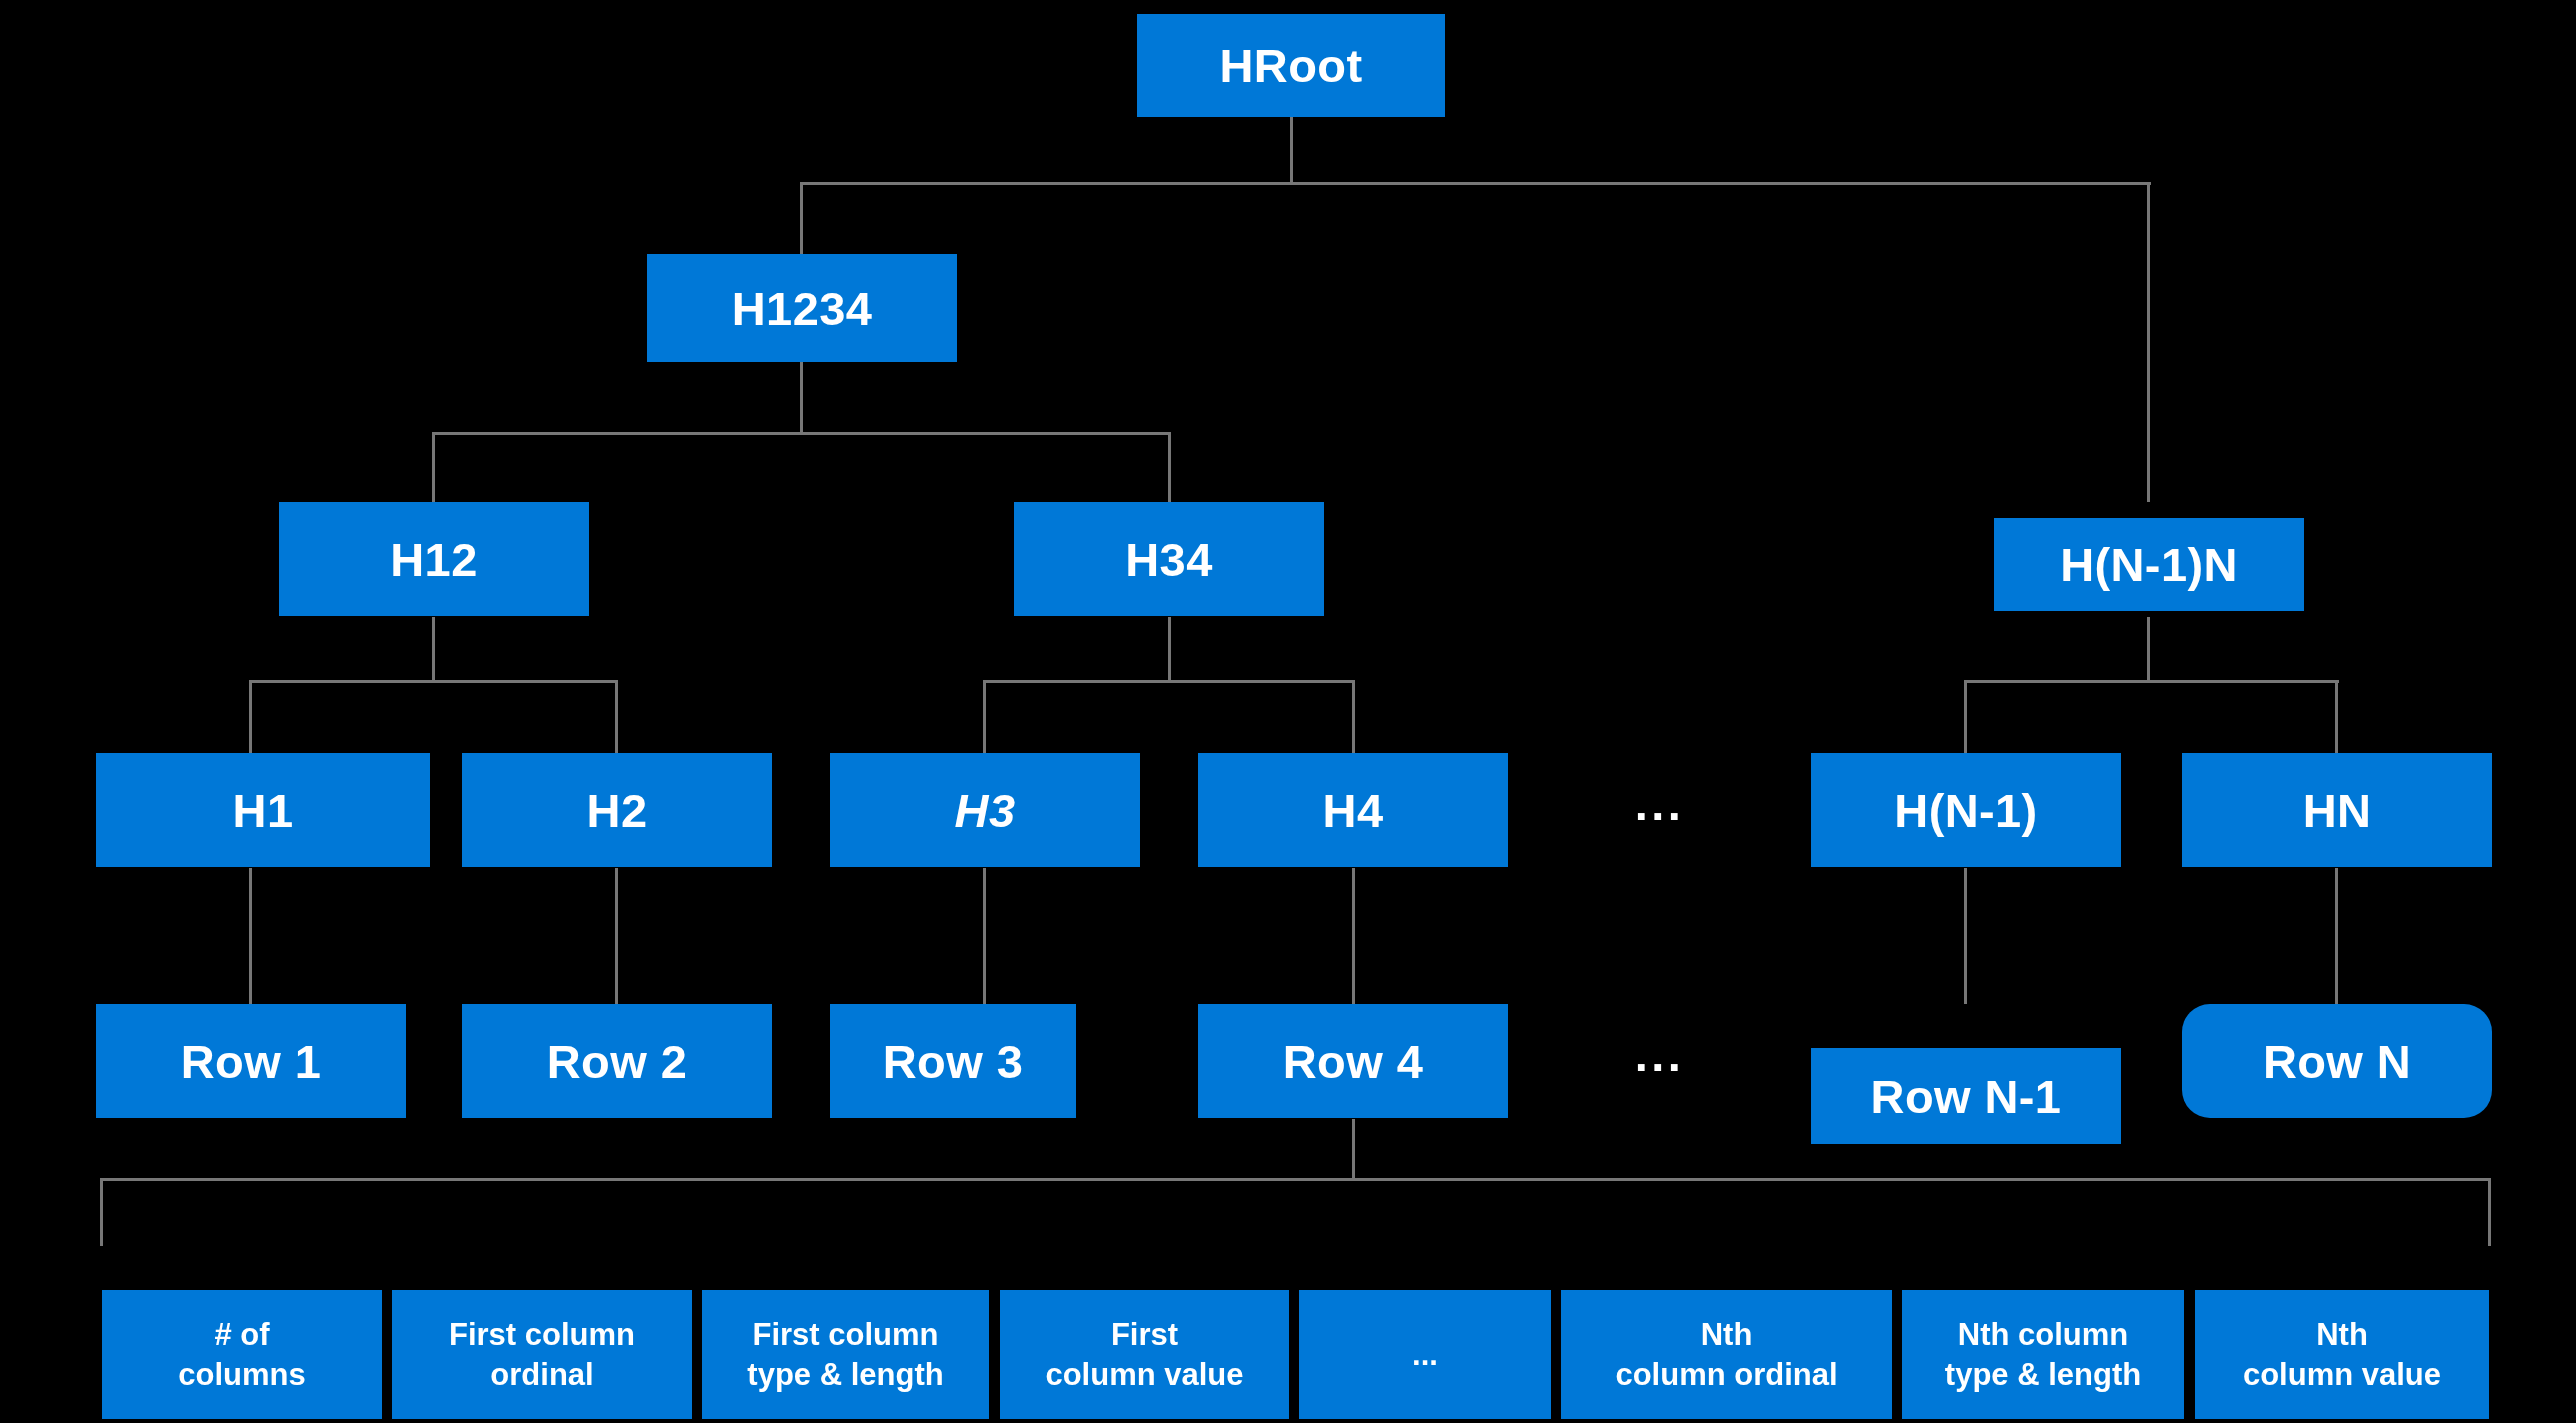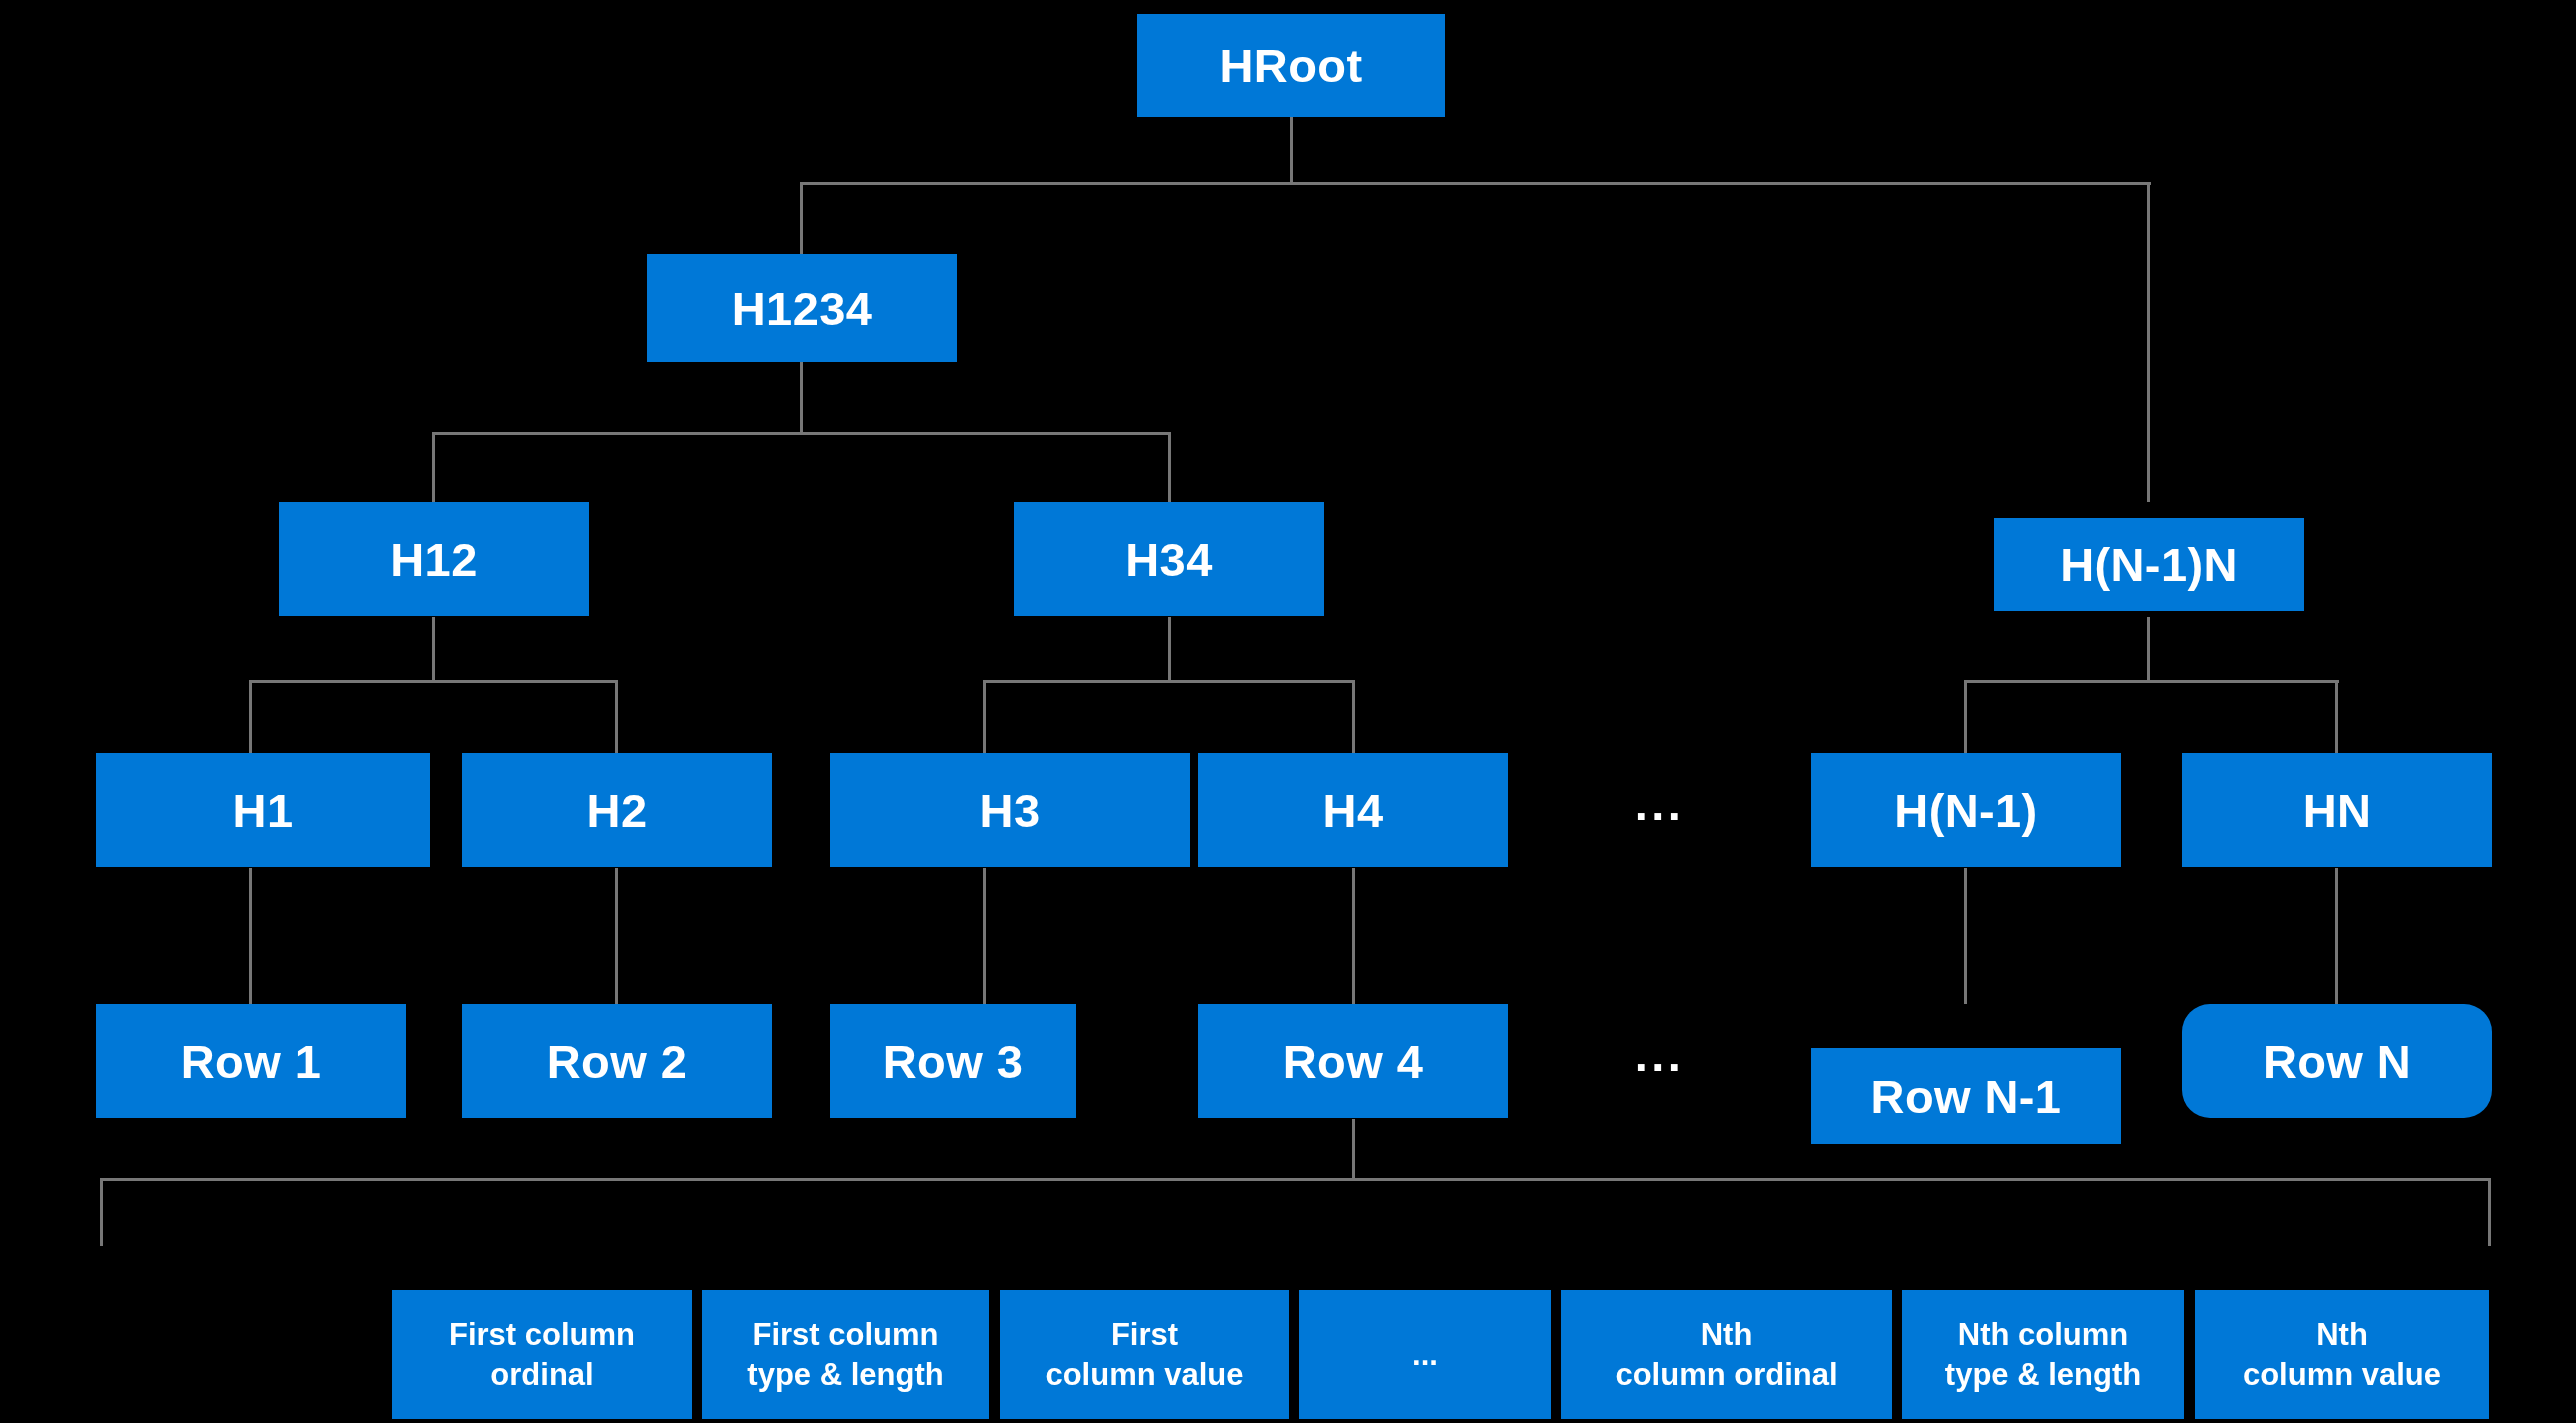--- a/index.html
+++ b/index.html
@@ -95,34 +95,38 @@
   <div class="node" style="left:1137px;top:13.6px;width:308px;height:103px;">HRoot</div>
 
   <div class="node" style="left:647px;top:254px;width:310px;height:108px;">H1234</div>
 
   <div class="node" style="left:279px;top:502px;width:310px;height:114px;">H12</div>
   <div class="node" style="left:1014px;top:502px;width:310px;height:114px;">H34</div>
   <div class="node" style="left:1994px;top:518px;width:310px;height:93px;">H(N-1)N</div>
 
   <div class="node" style="left:96px;top:753px;width:334px;height:114px;">H1</div>
   <div class="node" style="left:462px;top:753px;width:310px;height:114px;">H2</div>
-  <div class="node" style="left:830px;top:753px;width:360px;height:114px;">H3</div>
+  <div class="node" style="left:830px;top:753px;width:310px;height:114px;font-style:italic;">H3</div>
   <div class="node" style="left:1198px;top:753px;width:310px;height:114px;">H4</div>
   <div class="dots" style="left:1508px;top:746px;width:303px;height:114px;">...</div>
   <div class="node" style="left:1811px;top:753px;width:310px;height:114px;">H(N-1)</div>
   <div class="node" style="left:2182px;top:753px;width:310px;height:114px;">HN</div>
 
   <div class="node" style="left:96px;top:1004px;width:310px;height:114px;">Row 1</div>
   <div class="node" style="left:462px;top:1004px;width:310px;height:114px;">Row 2</div>
   <div class="node" style="left:830px;top:1004px;width:246px;height:114px;">Row 3</div>
   <div class="node" style="left:1198px;top:1004px;width:310px;height:114px;">Row 4</div>
   <div class="dots" style="left:1508px;top:997px;width:303px;height:114px;">...</div>
   <div class="node" style="left:1811px;top:1048px;width:310px;height:96px;">Row N-1</div>
   <div class="node" style="left:2182px;top:1004px;width:310px;height:114px;border-radius:28px;">Row N</div>
 
+  <div class="field" style="left:102px;top:1290px;width:280px;height:129px;">
+    <span># of</span>
+    <span>columns</span>
+  </div>
   <div class="field" style="left:392px;top:1290px;width:300px;height:129px;">
     <span>First column</span>
     <span>ordinal</span>
   </div>
   <div class="field" style="left:702px;top:1290px;width:287px;height:129px;">
     <span>First column</span>
     <span>type &amp; length</span>
   </div>
   <div class="field" style="left:1000px;top:1290px;width:289px;height:129px;">
     <span>First</span>

